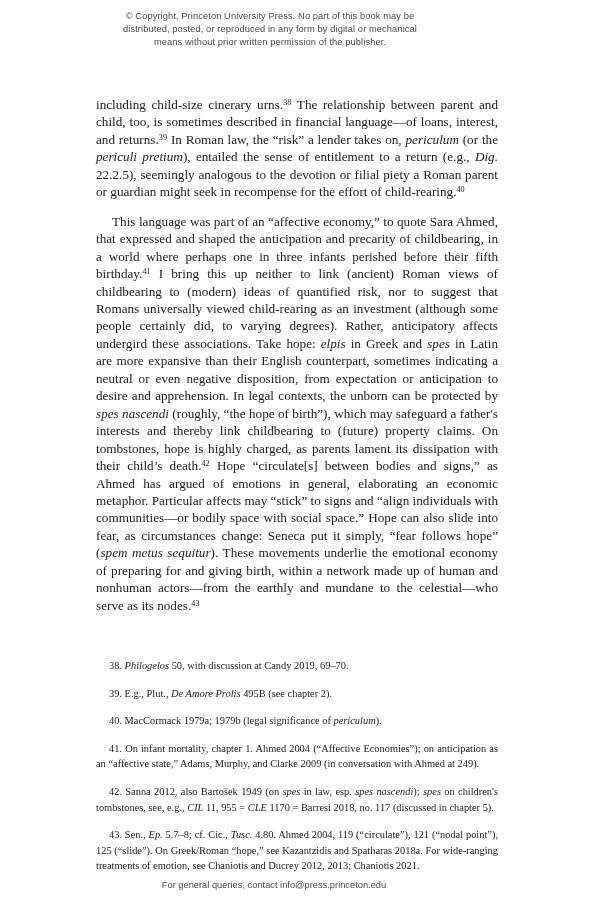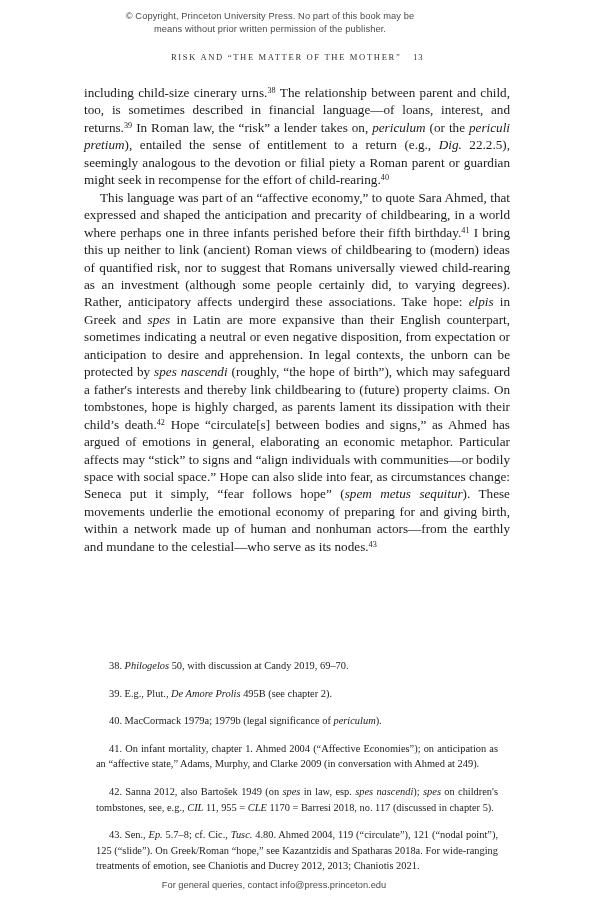--- a/index.html
+++ b/index.html
@@ -67,21 +67,21 @@
     left: 84px;
     top: 84px;
     width: 426px;
     font-size: 13.2px;
     line-height: 17.45px;
     text-align: justify;
     color: #1b1b1b;
     hyphens: none;
   }
   .body-text p {
-    margin: 0;
+    margin: 12px;
     text-indent: 0;
   }
   .body-text p.indent {
     text-indent: 16px;
   }
   .body-text i, .footnotes i {
     font-style: italic;
   }
   sup {
     font-size: 0.62em;
@@ -118,26 +118,24 @@
     color: #4a4a4a;
   }
 </style>
 </head>
 <body>
 
 <div class="page">
 
   <div class="copyright-block">
     <p>© Copyright, Princeton University Press. No part of this book may be</p>
+    <p>distributed, posted, or reproduced in any form by digital or mechanical</p>
     <p>means without prior written permission of the publisher.</p>
   </div>
 
-  <div class="running-head">
-    <span class="rh-title">Risk and “The Matter of the Mother”</span><span class="rh-folio">13</span>
-  </div>
 
   <div class="body-text">
 
     <p><span>including child-size cinerary urns.</span><sup>38</sup><span> The relationship between parent and child, too, is sometimes described in financial language—of loans, interest, and returns.</span><sup>39</sup><span> In Roman law, the “risk” a lender takes on, </span><i>periculum</i><span> (or the </span><i>periculi pretium</i><span>), entailed the sense of entitlement to a return (e.g., </span><i>Dig.</i><span> 22.2.5), seemingly analogous to the devotion or filial piety a Roman parent or guardian might seek in recompense for the effort of child-rearing.</span><sup>40</sup></p>
 
     <p class="indent"><span>This language was part of an “affective economy,” to quote Sara Ahmed, that expressed and shaped the anticipation and precarity of childbearing, in a world where perhaps one in three infants perished before their fifth birthday.</span><sup>41</sup><span> I bring this up neither to link (ancient) Roman views of childbearing to (modern) ideas of quantified risk, nor to suggest that Romans universally viewed child-rearing as an investment (although some people certainly did, to varying degrees). Rather, anticipatory affects undergird these associations. Take hope: </span><i>elpis</i><span> in Greek and </span><i>spes</i><span> in Latin are more expansive than their English counterpart, sometimes indicating a neutral or even negative disposition, from expectation or anticipation to desire and apprehension. In legal contexts, the unborn can be protected by </span><i>spes nascendi</i><span> (roughly, “the hope of birth”), which may safeguard a father's interests and thereby link childbearing to (future) property claims. On tombstones, hope is highly charged, as parents lament its dissipation with their child’s death.</span><sup>42</sup><span> Hope “circulate[s] between bodies and signs,” as Ahmed has argued of emotions in general, elaborating an economic metaphor. Particular affects may “stick” to signs and “align individuals with communities—or bodily space with social space.” Hope can also slide into fear, as circumstances change: Seneca put it simply, “fear follows hope” (</span><i>spem metus sequitur</i><span>). These movements underlie the emotional economy of preparing for and giving birth, within a network made up of human and nonhuman actors—from the earthly and mundane to the celestial—who serve as its nodes.</span><sup>43</sup></p>
 
 
   </div>
 

